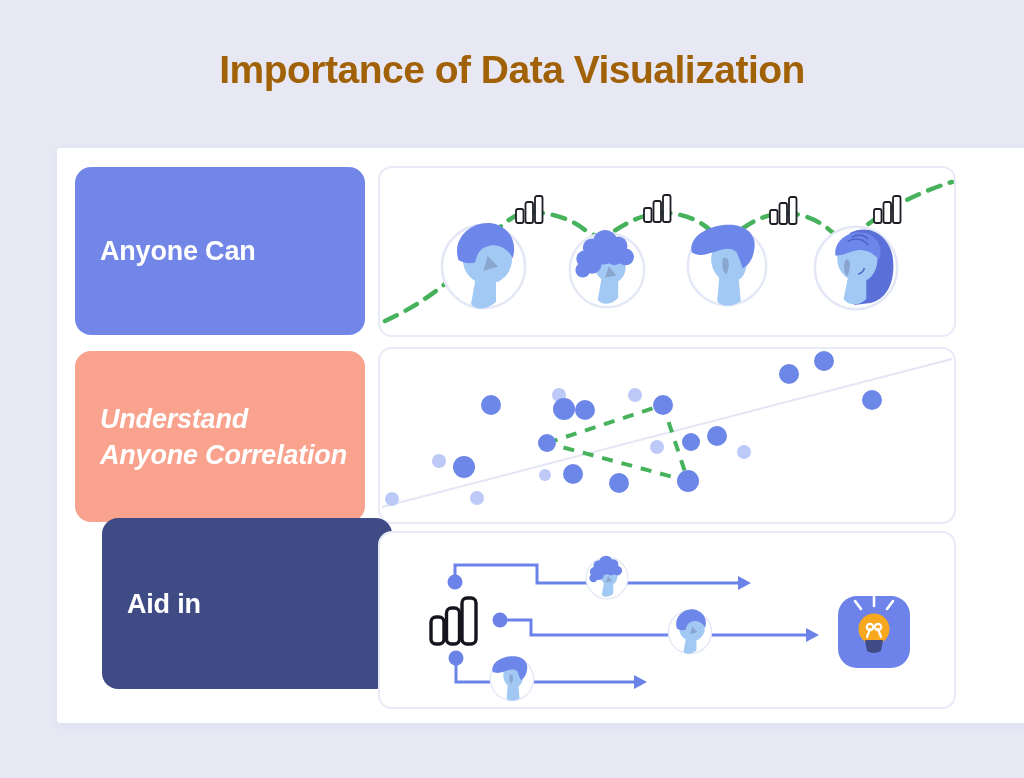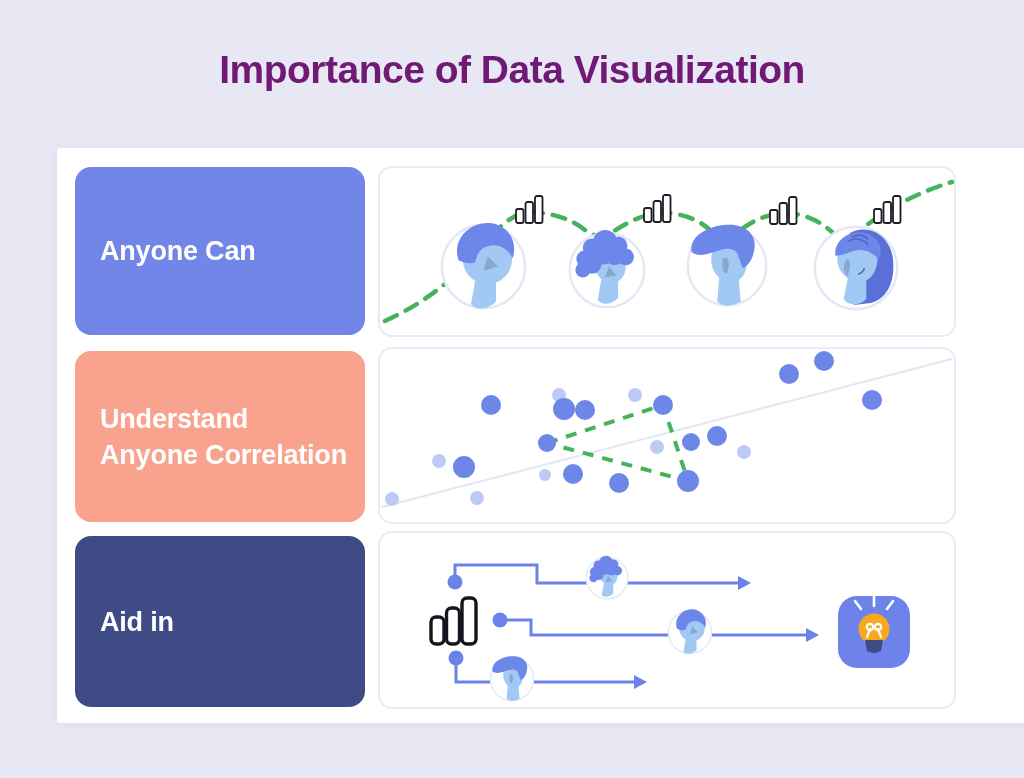--- a/index.html
+++ b/index.html
@@ -7,40 +7,40 @@
     width:1024px;height:778px;
     background:#e7e8f4;
     font-family:"Liberation Sans", sans-serif;
     position:relative;overflow:hidden;
   }
   .page{position:absolute;inset:0;}
   .title{
     position:absolute;top:48px;left:0;width:1024px;
     text-align:center;margin:0;
     font-size:39px;font-weight:700;letter-spacing:-0.5px;
-    color:#701a75;
+    color:#a16207;
   }
   .panel{
     position:absolute;left:57px;top:148px;width:982px;height:575px;
     background:#ffffff;border-radius:3px;
     box-shadow:0 2px 10px rgba(70,80,140,0.06);
   }
   .label-box{
     position:absolute;left:18px;width:290px;
     border-radius:16px;
     display:flex;flex-direction:column;justify-content:center;
     padding-left:25px;box-sizing:border-box;
   }
   .label-box .line{
     color:#ffffff;font-size:27px;font-weight:700;line-height:36px;
     letter-spacing:-0.2px;
   }
   .box-1{top:19px;height:168px;}
   .box-2{top:203px;height:171px;}
-  .box-3{top:388px;height:171px;}
+  .box-3{top:370px;height:171px;margin-left:27px;}
   .card{
     position:absolute;left:321px;width:574px;
     background:#ffffff;border:2px solid #e8ebf7;border-radius:14px;
     box-sizing:content-box;
   }
   .card-1{top:18px;height:167px;}
   .card-2{top:199px;height:173px;}
   .card-3{top:383px;height:174px;}
   .card svg{display:block;}
 </style>
@@ -114,21 +114,21 @@
         <use href="#av-afro" transform="translate(227,102) scale(0.93)"></use>
         <use href="#av-swoosh" transform="translate(347,98) scale(0.98)"></use>
         <use href="#av-woman" transform="translate(476,100) scale(1.03)"></use>
         <use href="#bars-small" transform="translate(136,28)"></use>
         <use href="#bars-small" transform="translate(264,27)"></use>
         <use href="#bars-small" transform="translate(390,29)"></use>
         <use href="#bars-small" transform="translate(494,28)"></use>
       </svg>
     </div>
 
-    <div class="label-box box-2" style="background: rgb(249, 162, 142);">
+    <div class="label-box box-2" style="background: rgb(249, 162, 142); font-style: italic;">
       <span class="line">Understand</span>
       <span class="line">Anyone Correlation</span>
     </div>
     <div class="card card-2">
       <svg width="574" height="173" viewBox="0 0 574 173">
         <line id="trend-line" stroke="#e2e6f5" stroke-width="2" x1="2" y1="158" x2="572" y2="10"></line>
         <polygon id="corr-triangle" fill="none" stroke="#46b25c" stroke-width="4" stroke-dasharray="11 9" stroke-linejoin="round" points="167,94 283,56 308,132"></polygon>
         <g id="scatter-dots">
             <circle cx="12" cy="150" r="7" fill="#bdc9f7"></circle>
             <circle cx="59" cy="112" r="7" fill="#bdc9f7"></circle>

